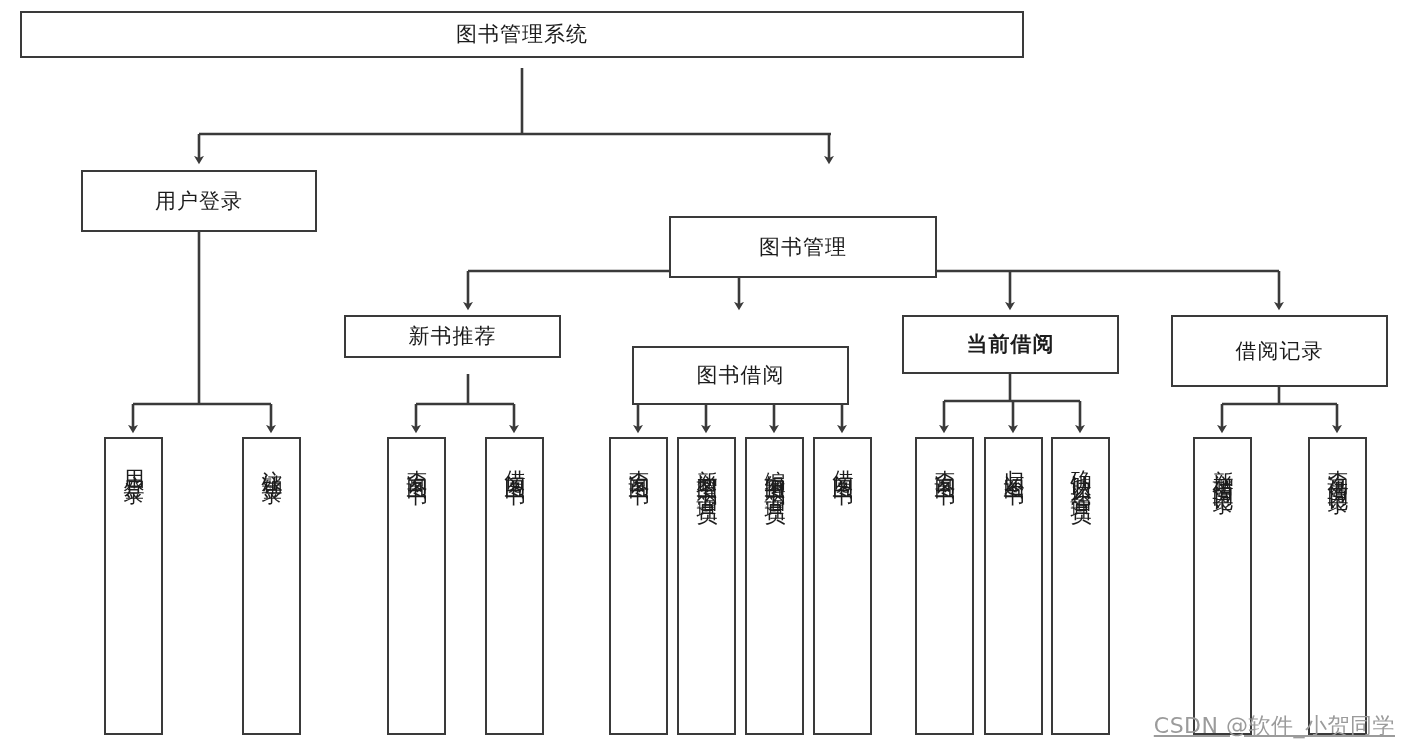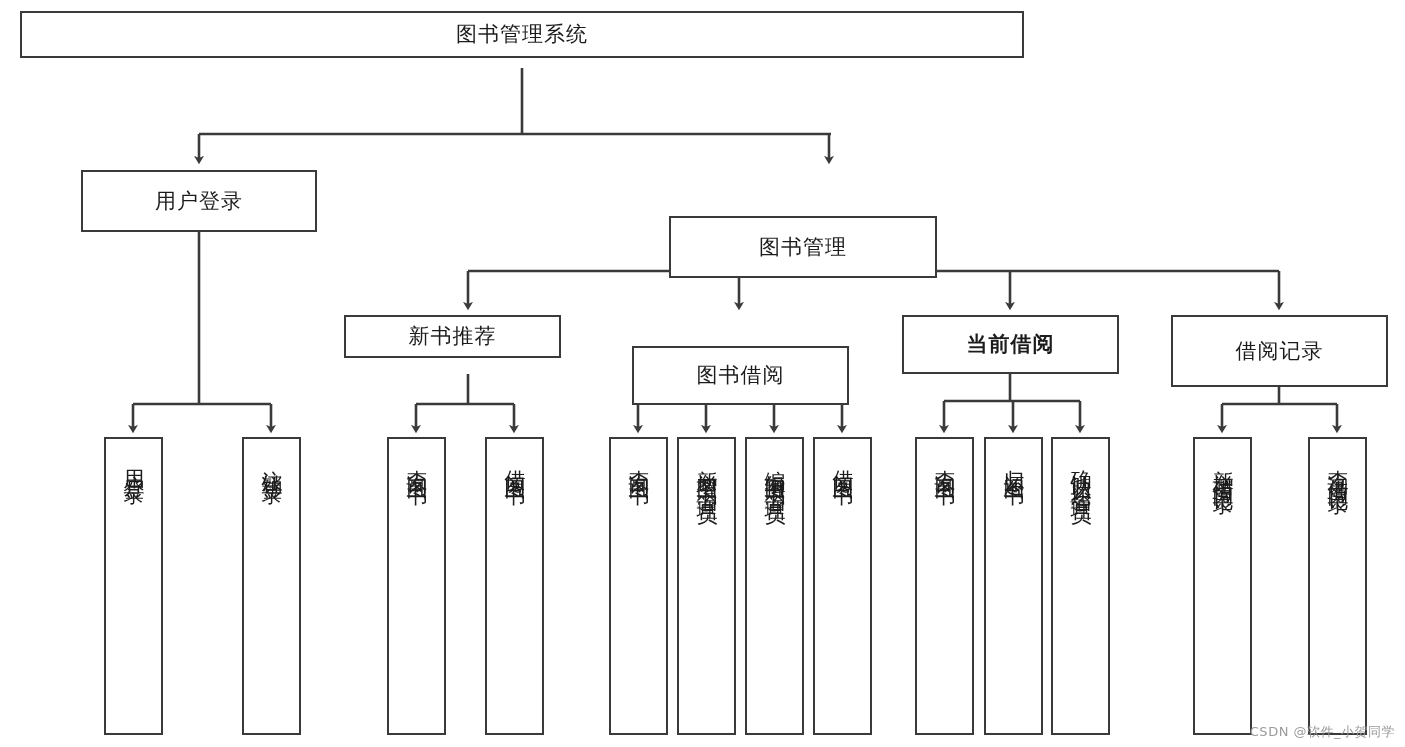--- a/index.html
+++ b/index.html
@@ -49,25 +49,26 @@
     text-orientation:upright;
     font-size:21px;
     letter-spacing:5px;
     line-height:1;
     white-space:nowrap;
   }
   .watermark{
     position:absolute;
     right:10px;
     bottom:6px;
-    font-size:13px;
+    font-size:22px;
     color:#9b9b9b;
     letter-spacing:0.5px;
     z-index:3;
     white-space:nowrap;
+    text-decoration:underline;
   }
 </style>
 </head>
 <body>
 
 <div id="canvas">
 
   <svg id="wires" viewBox="0 0 1405 747">
     <defs>
       <marker id="arrow" markerWidth="10" markerHeight="10" refX="4.2" refY="5" orient="auto" markerUnits="userSpaceOnUse">

